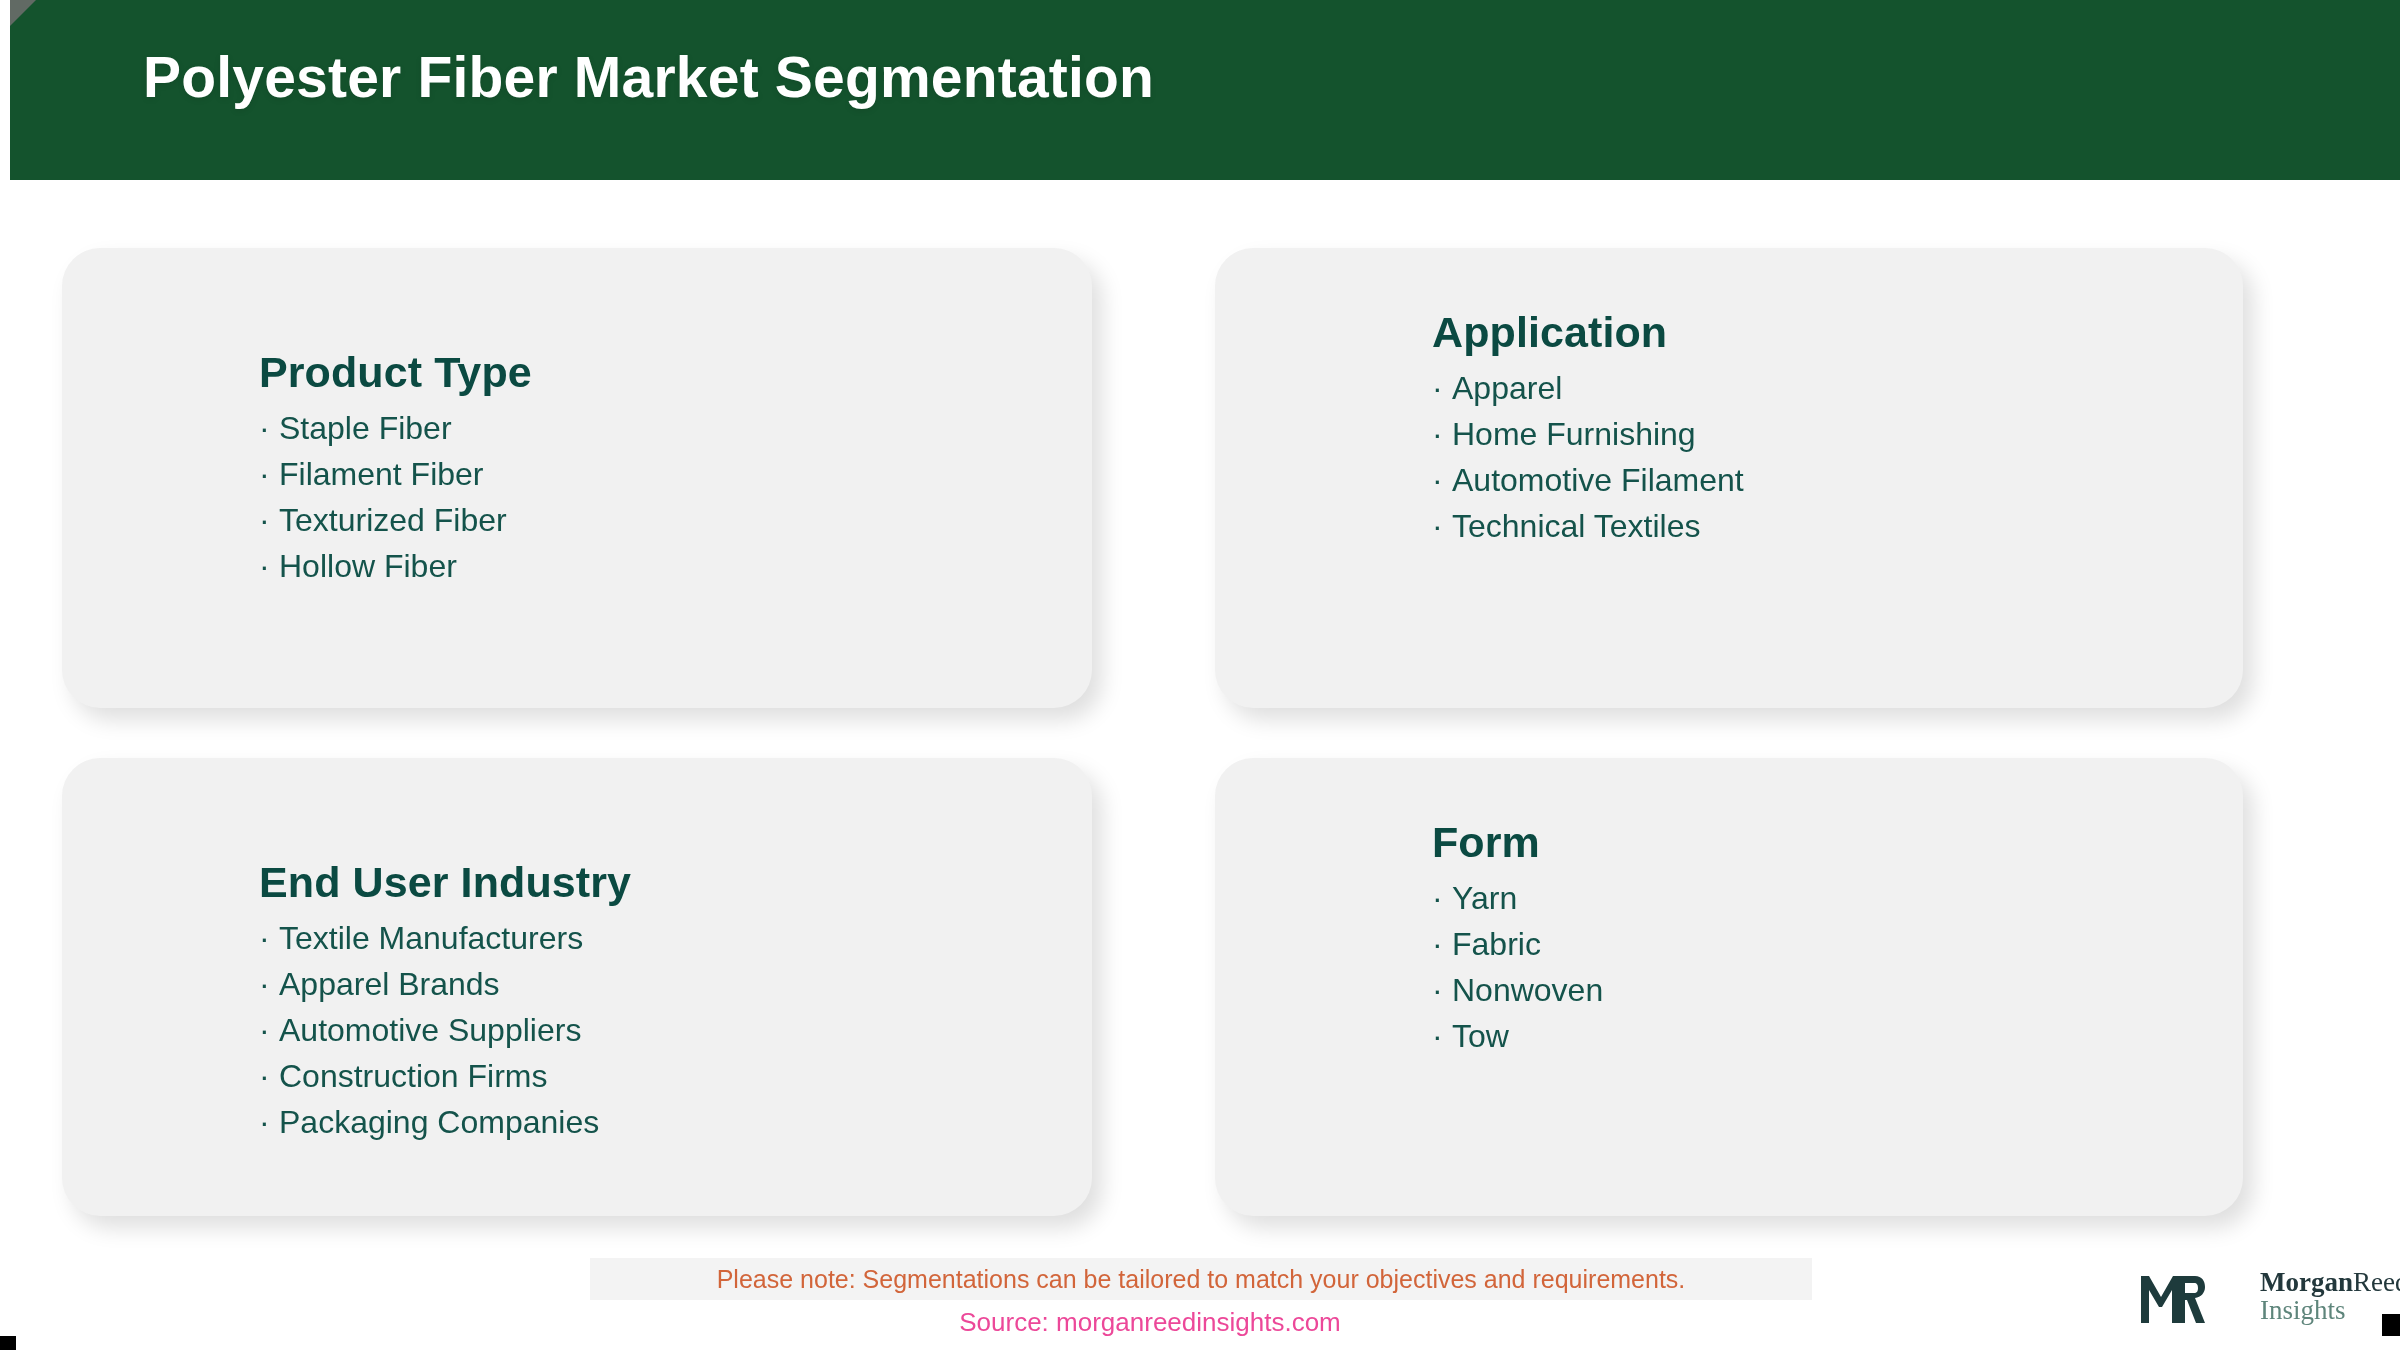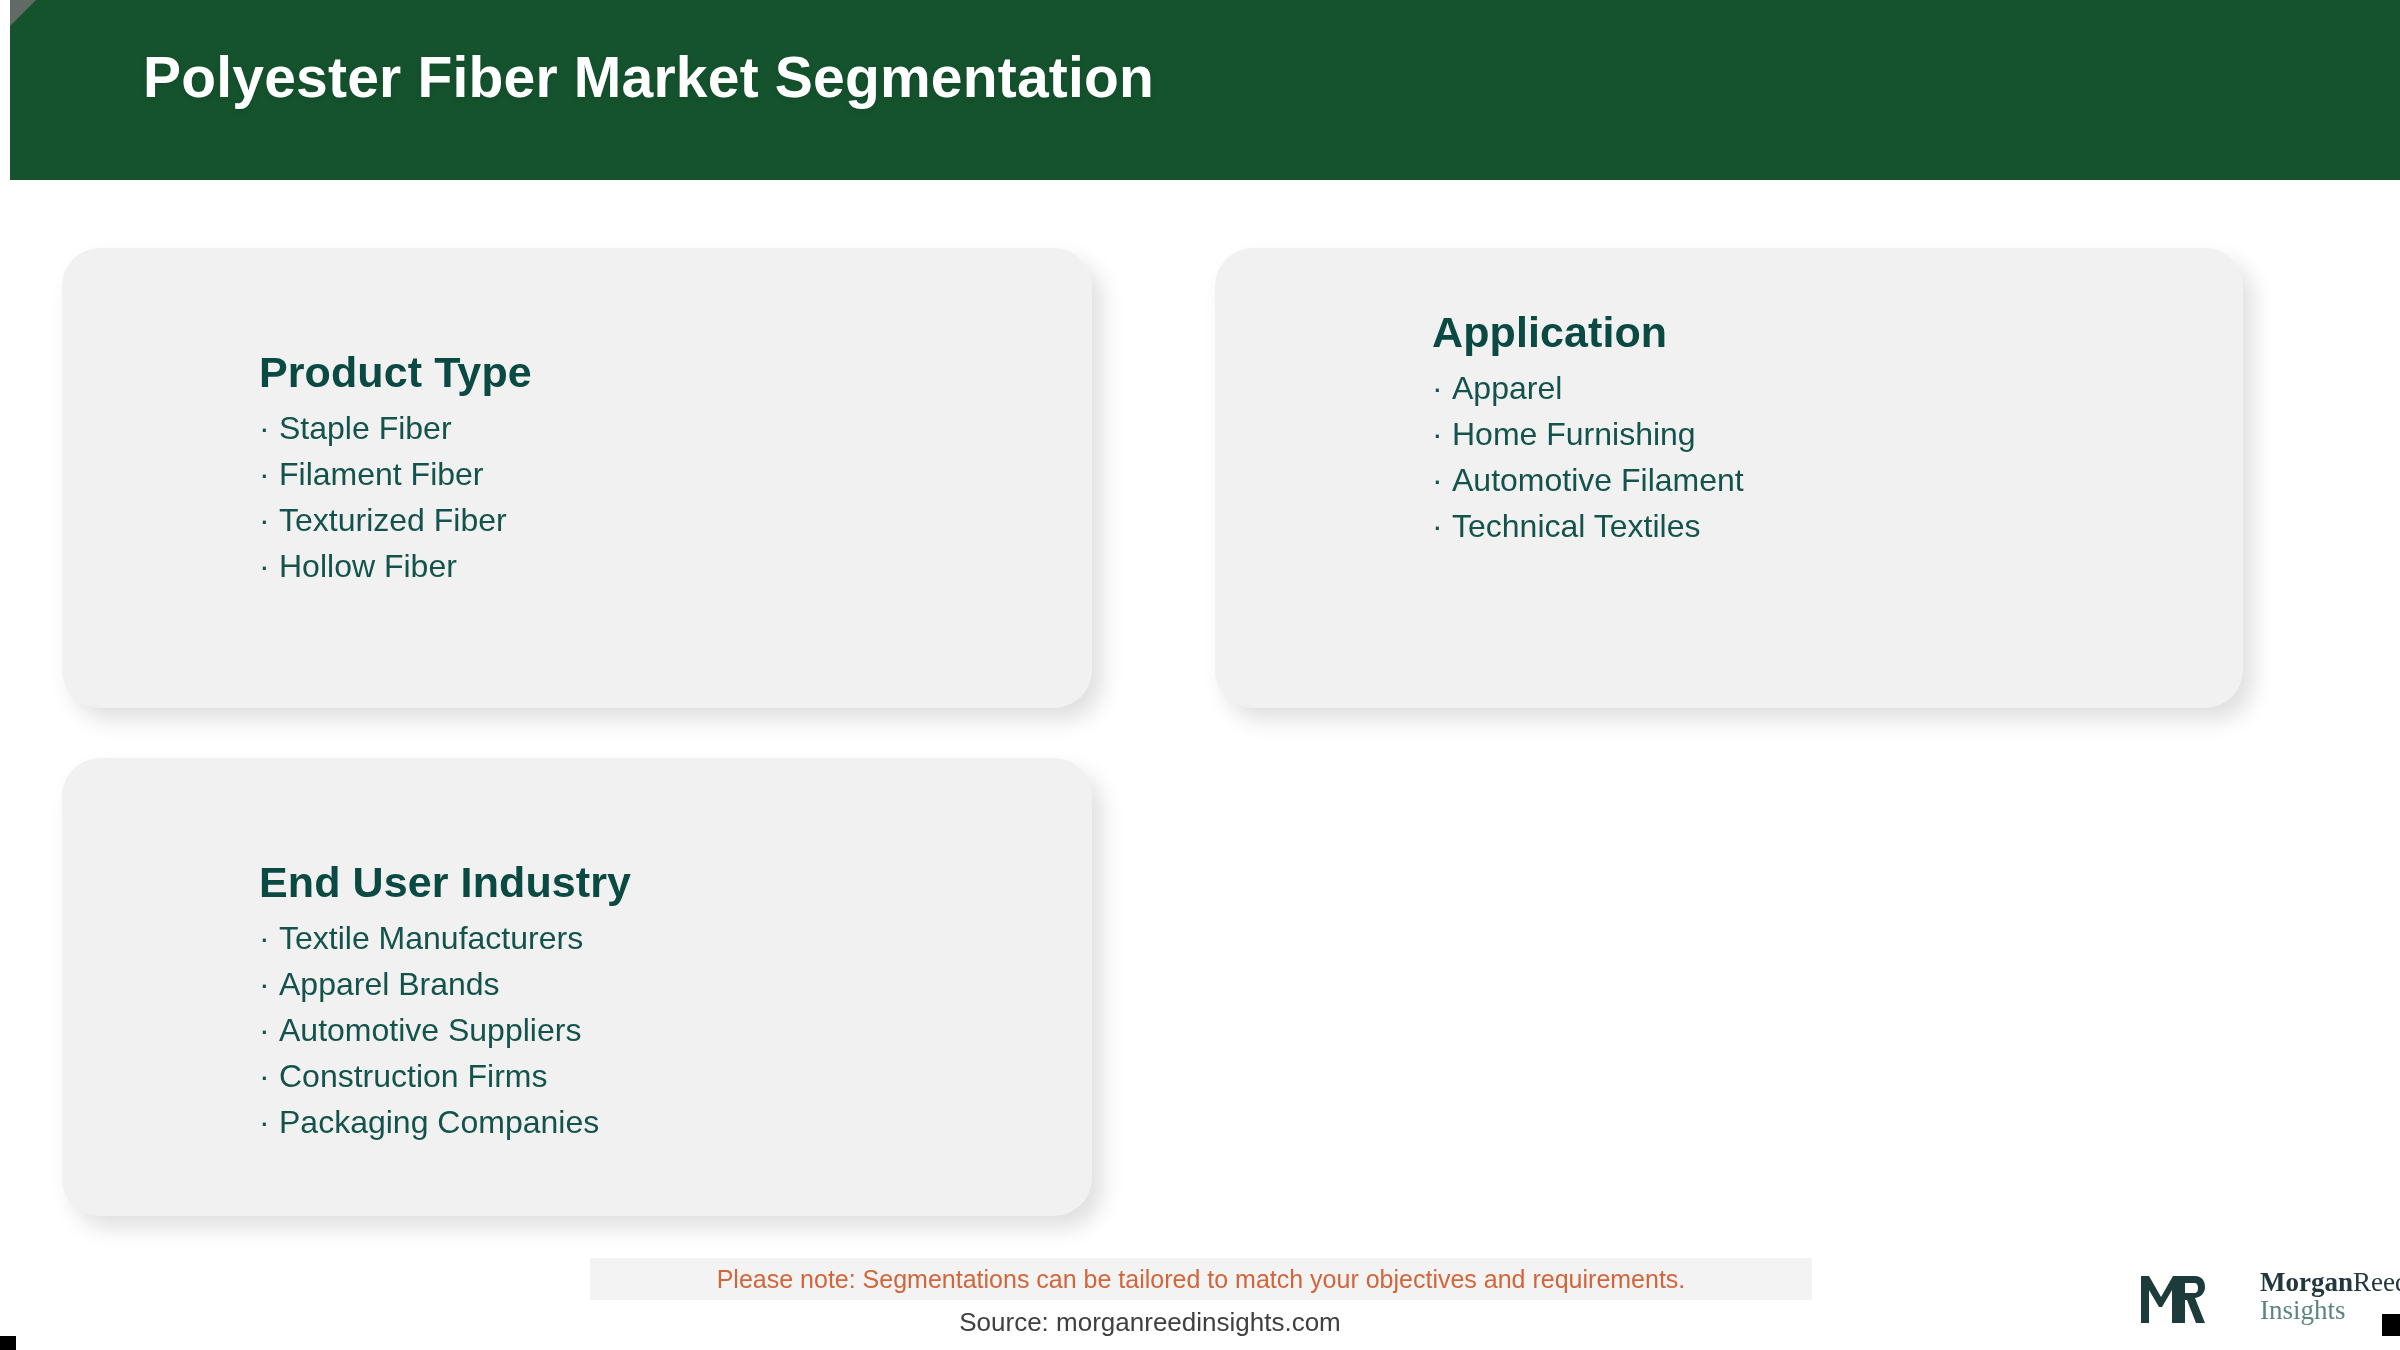--- a/index.html
+++ b/index.html
@@ -120,21 +120,21 @@
     color: #D2653A;
     white-space: nowrap;
   }
   .source-text {
     position: absolute;
     left: 0;
     top: 1307px;
     width: 2300px;
     text-align: center;
     font-size: 26px;
-    color: #404040;
+    color: #ec4899;
     white-space: nowrap;
   }
 
   
   .logo {
     position: absolute;
     left: 2139px;
     top: 1269px;
     width: 240px;
     height: 68px;
@@ -213,20 +213,31 @@
       <ul class="card-list">
         <li><span class="bullet">·</span><span>Textile Manufacturers</span></li>
         <li><span class="bullet">·</span><span>Apparel Brands</span></li>
         <li><span class="bullet">·</span><span>Automotive Suppliers</span></li>
         <li><span class="bullet">·</span><span>Construction Firms</span></li>
         <li><span class="bullet">·</span><span>Packaging Companies</span></li>
       </ul>
     </div>
   </div>
 
+  <div class="card card-4">
+    <div class="card-inner">
+      <div class="card-title">Form</div>
+      <ul class="card-list">
+        <li><span class="bullet">·</span><span>Yarn</span></li>
+        <li><span class="bullet">·</span><span>Fabric</span></li>
+        <li><span class="bullet">·</span><span>Nonwoven</span></li>
+        <li><span class="bullet">·</span><span>Tow</span></li>
+      </ul>
+    </div>
+  </div>
 
   <div class="note-pill">
     <span class="note-text">Please note: Segmentations can be tailored to match your objectives and requirements.</span>
   </div>
 
   <div class="source-text">Source: morganreedinsights.com</div>
 
   <div class="logo">
     <svg class="logo-mark" viewBox="0 0 66 52">
       <path d="M2 50 L2 3 L10 3 L22 24 L34 3 L41 3 L41 50 L33 50 L33 17 L23 34 L20 34 L10 17 L10 50 Z" fill="#1E3B3C"></path>

